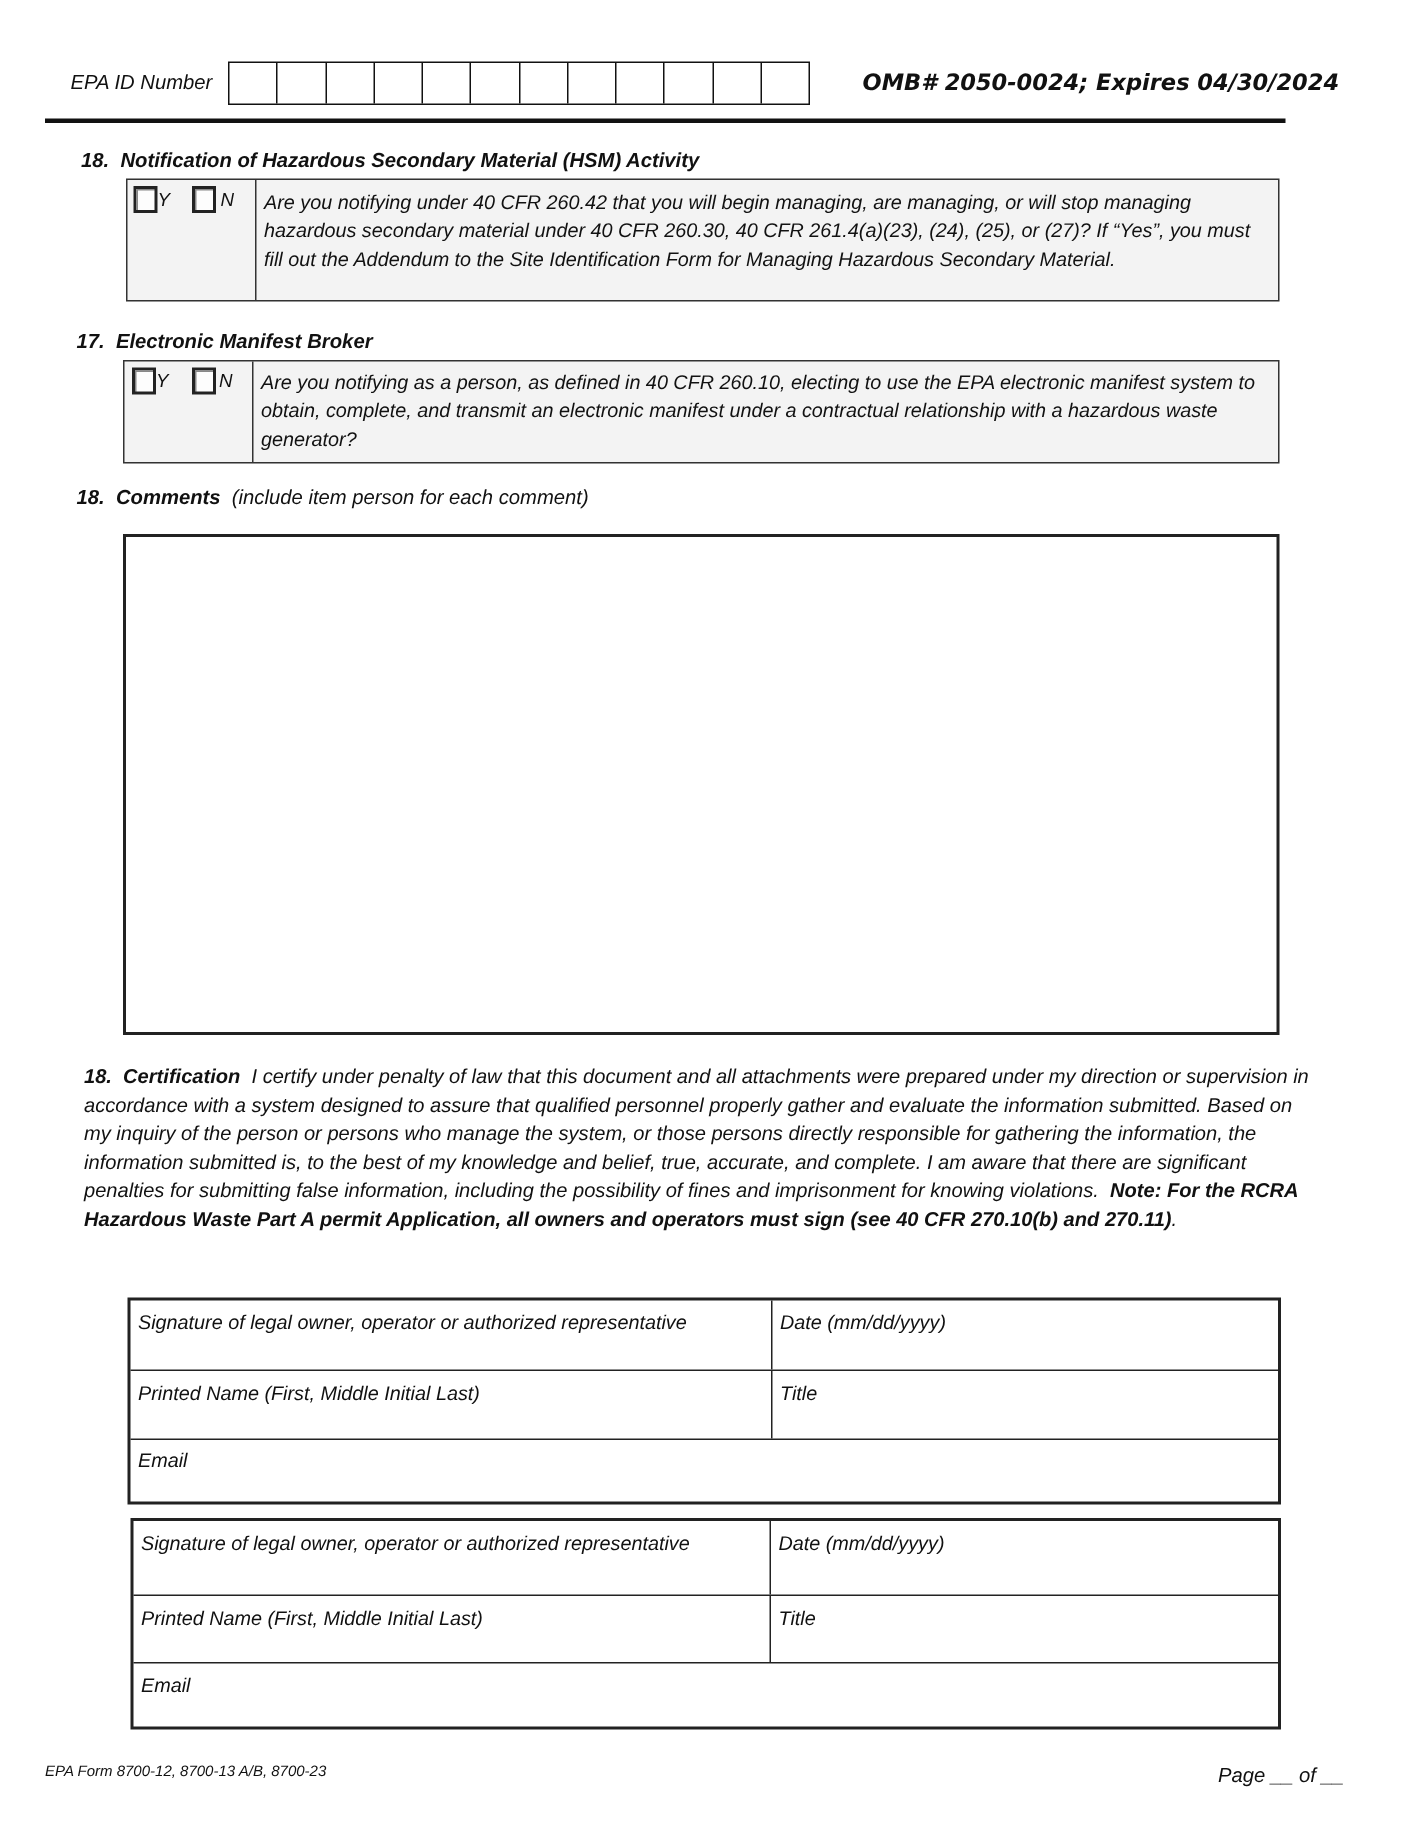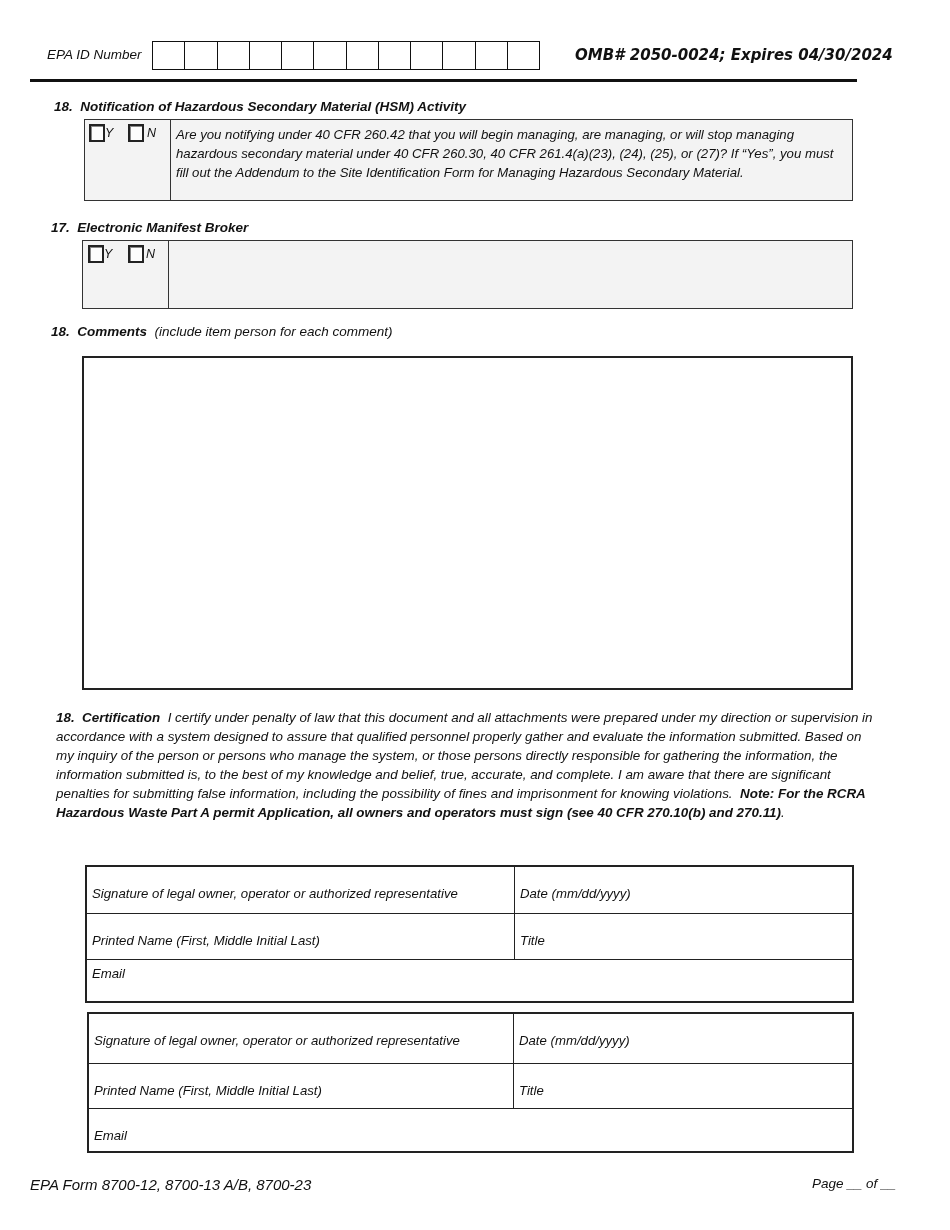--- a/index.html
+++ b/index.html
@@ -27,24 +27,24 @@
 
   #comments-box { left: 82px; top: 356px; width: 771px; height: 334px;
                   border: 2px solid #222; box-sizing: border-box; background: #fff; }
 
   #cert { left: 56px; top: 708px; width: 826px; font-size: 13.4px; line-height: 19px; }
   #cert b { font-weight: bold; }
 
   .sig-table { border: 2px solid #222; box-sizing: border-box; }
   .sig-row { display: flex; border-bottom: 1.5px solid #222; box-sizing: border-box; }
   .sig-row:last-child { border-bottom: none; }
-  .sig-cell { box-sizing: border-box; padding: 19px 5px; font-size: 13.2px; }
+  .sig-cell { box-sizing: border-box; padding: 7px 5px; font-size: 13.2px; }
   .sig-cell.left { border-right: 1.5px solid #222; }
 
-  #footer-left { left: 30px; top: 1176px; font-size: 15px; }
+  #footer-left { left: 30px; top: 1176px; font-size: 10px; }
   #footer-right { left: 812px; top: 1176px; font-size: 13.5px; }
 </style>
 </head>
 <body>
 
 <div class="abs" id="epa-label">EPA ID Number</div>
 <div class="abs" id="epa-boxes">
   <div class="cell"></div>
   <div class="cell"></div>
   <div class="cell"></div>
@@ -79,20 +79,21 @@
   <span>17.</span>&nbsp;
   <span>Electronic Manifest Broker</span>
 </div>
 <div class="abs q-box" style="left:82px; top:240px; width:771px; height:69px;">
   <div class="q-yn">
     <div class="cb" style="left:5px;"></div>
     <span class="cb-label" style="left:21px;">Y</span>
     <div class="cb" style="left:45px;"></div>
     <span class="cb-label" style="left:63px;">N</span>
   </div>
+  <div class="q-text" style="padding-top:4px;">Are you notifying as a person, as defined in 40 CFR 260.10, electing to use the EPA electronic manifest system to obtain, complete, and transmit an electronic manifest under a contractual relationship with a hazardous waste generator?</div>
 </div>
 
 <div class="abs" style="left:51px; top:324px; font-size:13.5px;">
   <b>18.</b>&nbsp;
   <b>Comments</b>&nbsp;
   <span>(include item person for each comment)</span>
 </div>
 <div class="abs" id="comments-box"></div>
 
 <div class="abs" id="cert">

